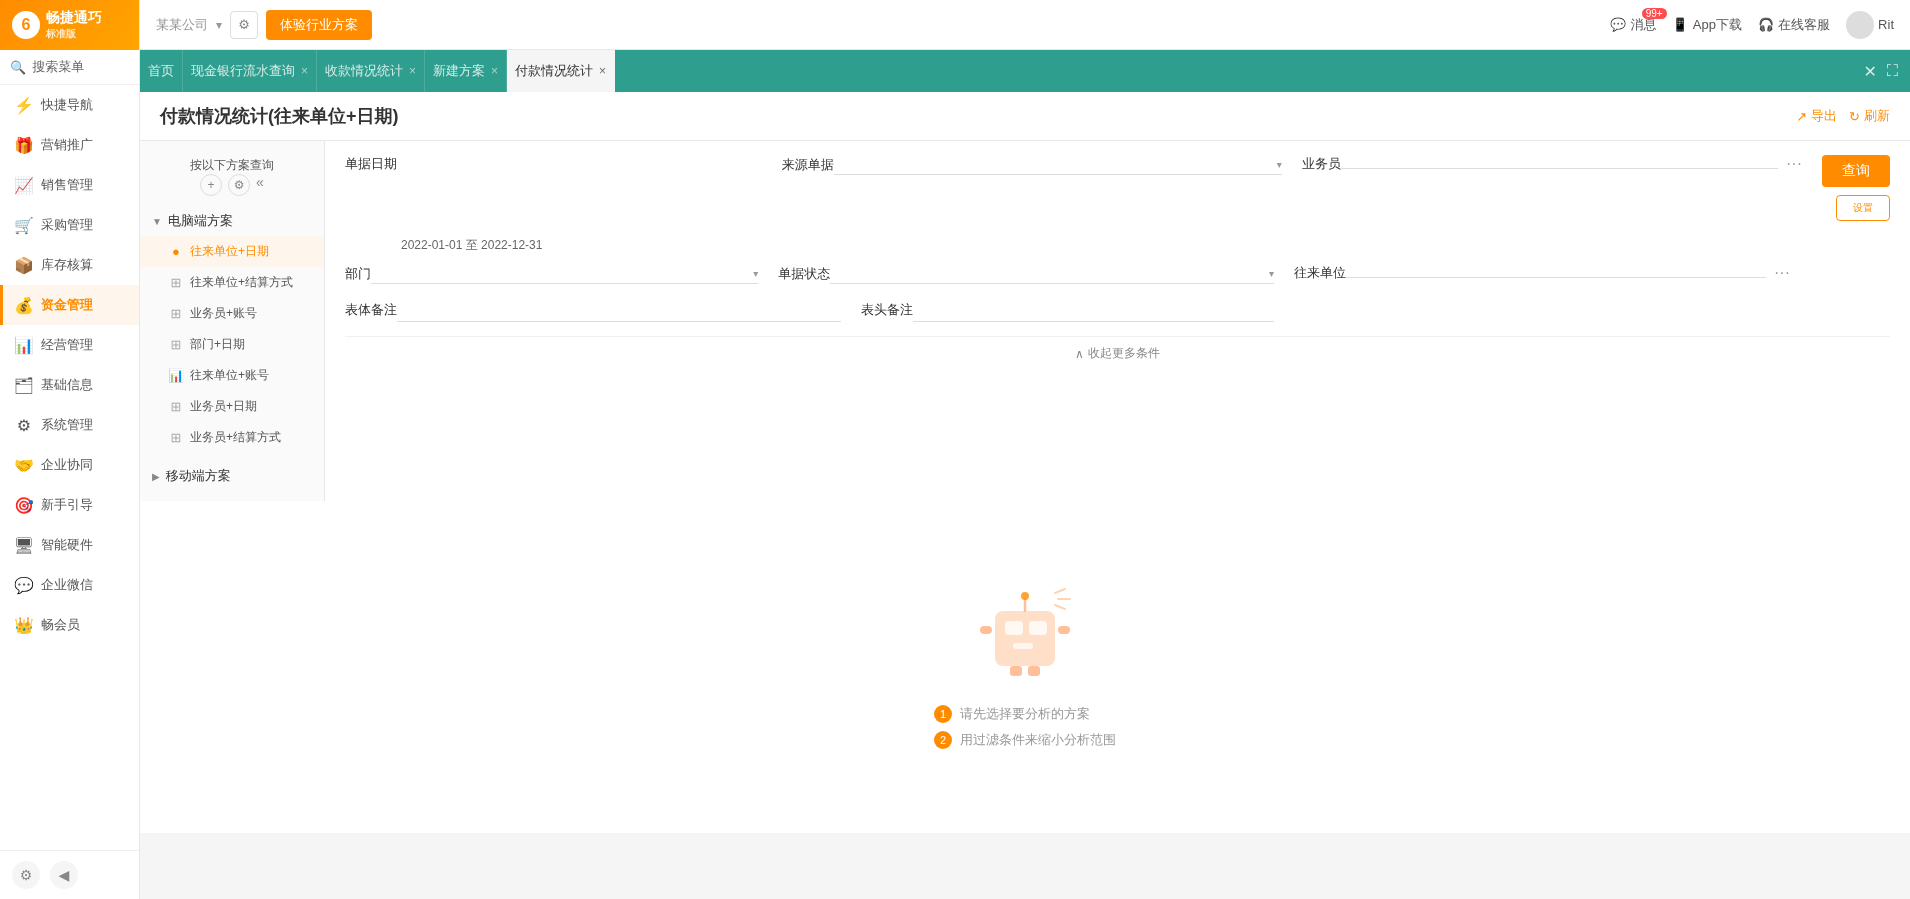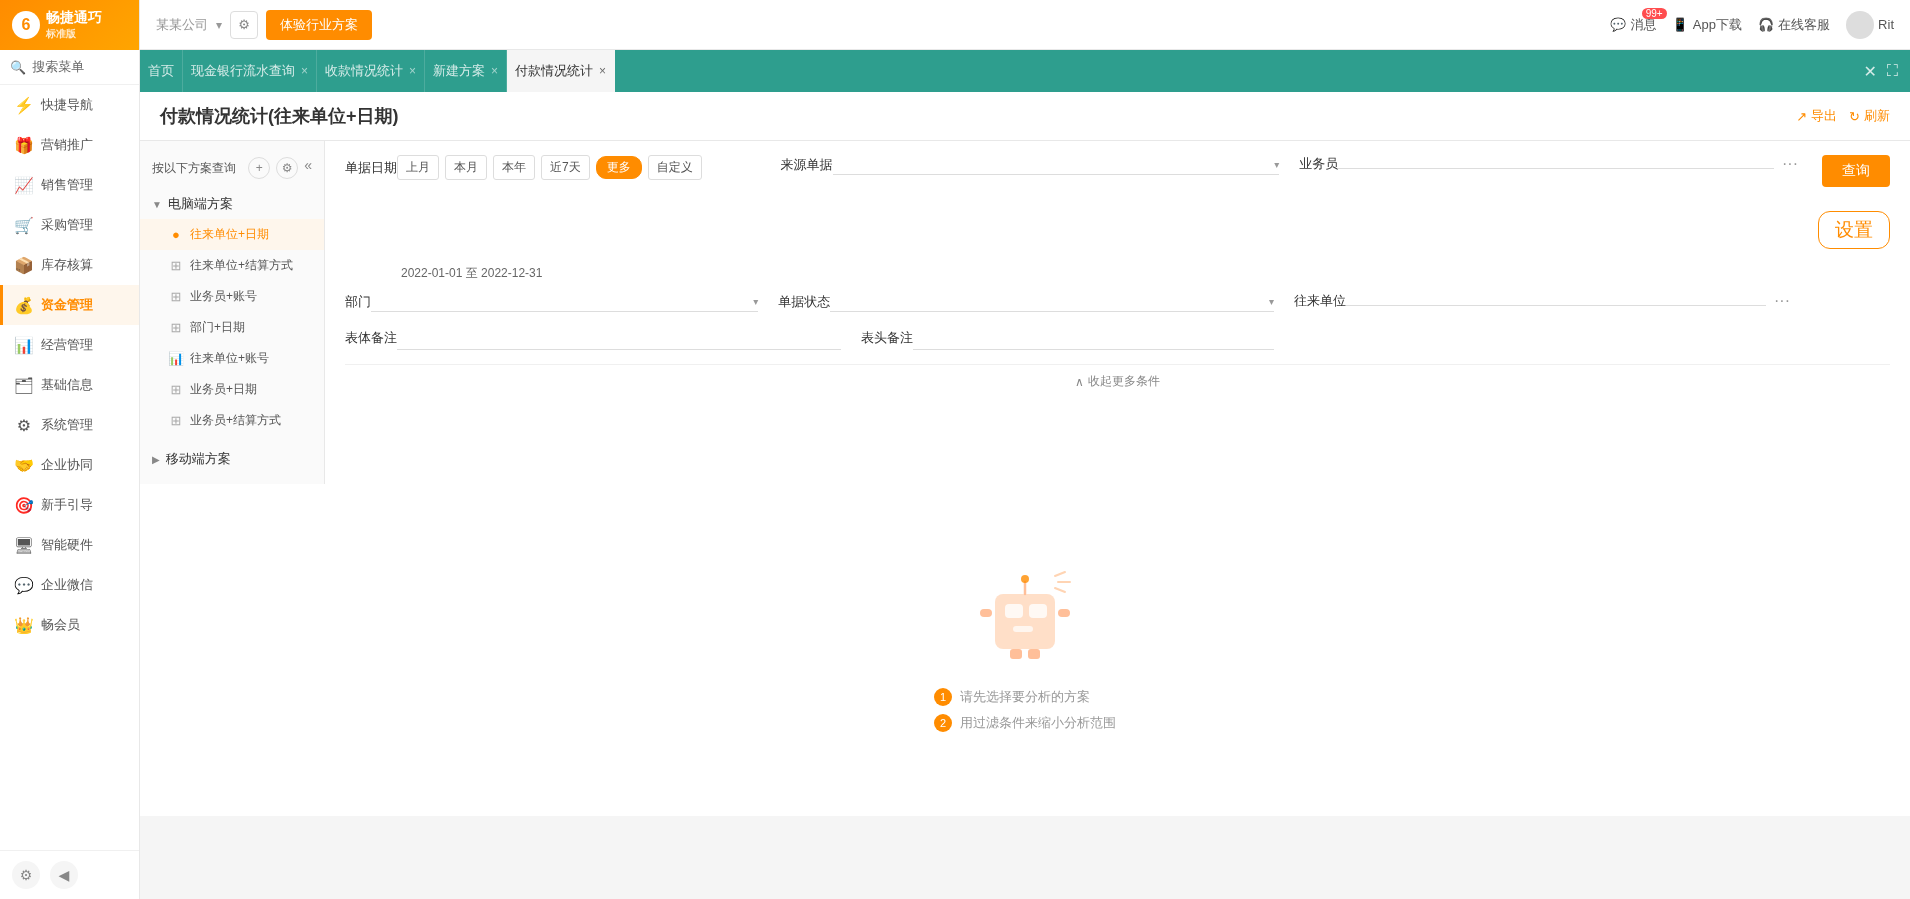--- a/index.html
+++ b/index.html
@@ -48,21 +48,21 @@
     .page-header { background: #fff; padding: 12px 20px; display: flex; align-items: center; justify-content: space-between; border-bottom: 1px solid #e8e8e8; }
     .page-title { font-size: 18px; font-weight: bold; color: #333; }
     .page-header-actions { display: flex; gap: 12px; align-items: center; }
     .action-btn { display: flex; align-items: center; gap: 4px; color: #ff8c00; cursor: pointer; font-size: 13px; }
 
     
     .filter-section { background: #fff; margin: 0; padding: 0; display: flex; }
 
     
     .left-panel { width: 185px; background: #fafafa; border-right: 1px solid #e8e8e8; padding: 10px 0; flex-shrink: 0; }
-    .left-panel-header { display: flex; align-items: center; justify-content: space-between; padding: 6px 12px 10px; color: #666; font-size: 13px; }
+    .left-panel-header { display: flex; align-items: center; justify-content: space-between; padding: 6px 12px 10px; color: #666; font-size: 13px; flex-direction: column; }
     .left-panel-header-actions { display: flex; gap: 6px; }
     .lp-action { width: 22px; height: 22px; border-radius: 50%; border: 1px solid #ddd; display: flex; align-items: center; justify-content: center; cursor: pointer; color: #888; font-size: 12px; }
     .lp-collapse { cursor: pointer; color: #888; font-size: 14px; }
     .scheme-group { padding: 0 0 8px 0; }
     .scheme-group-title { display: flex; align-items: center; gap: 6px; padding: 6px 12px; color: #333; font-size: 13px; cursor: pointer; }
     .scheme-group-title .arrow { font-size: 10px; color: #888; }
     .scheme-item { display: flex; align-items: center; gap: 6px; padding: 7px 12px 7px 28px; cursor: pointer; color: #555; font-size: 12px; }
     .scheme-item.active { background: #fef6ec; color: #ff8c00; }
     .scheme-item-icon { width: 16px; height: 16px; display: flex; align-items: center; justify-content: center; font-size: 13px; flex-shrink: 0; }
     .scheme-item-icon.orange { color: #ff8c00; }
@@ -75,22 +75,22 @@
     .filter-item { display: flex; align-items: center; flex: 1; }
     .filter-label { color: #333; font-size: 13px; white-space: nowrap; flex-shrink: 0; }
     .filter-date-options { display: flex; align-items: center; gap: 6px; flex-wrap: wrap; }
     .date-btn { padding: 3px 8px; border: 1px solid #ddd; border-radius: 3px; cursor: pointer; font-size: 12px; color: #555; background: #fff; }
     .date-btn.active-orange { background: #ff8c00; color: #fff; border-color: #ff8c00; border-radius: 10px; padding: 2px 10px; }
     .date-range { color: #666; font-size: 12px; margin-top: 2px; }
     .filter-select-wrap { flex: 1; display: flex; align-items: center; border-bottom: 1px solid #ddd; padding: 4px 0; gap: 4px; min-width: 180px; cursor: pointer; }
     .filter-ellipsis { color: #999; font-size: 16px; cursor: pointer; margin-left: 8px; }
     .filter-input { flex: 1; border: none; border-bottom: 1px solid #ddd; padding: 4px 6px; font-size: 13px; background: transparent; outline: none; min-width: 200px; }
     .query-btn { background: #ff8c00; color: #fff; border: none; padding: 7px 20px; border-radius: 4px; cursor: pointer; font-size: 14px; white-space: nowrap; }
-    .settings-btn { border: 1px solid #ff8c00; color: #ff8c00; background: #fff; padding: 5px 16px; border-radius: 12px; cursor: pointer; font-size: 19px; white-space: nowrap; margin-top: 4px; display: block; text-align: center; }
-    .query-area { display: flex; flex-direction: column; align-items: flex-end; gap: 20px; }
+    .settings-btn { border: 1px solid #ff8c00; color: #ff8c00; background: #fff; padding: 5px 16px; border-radius: 4px; cursor: pointer; font-size: 10px; white-space: nowrap; margin-top: 4px; display: block; text-align: center; }
+    .query-area { display: flex; flex-direction: column; align-items: flex-end; gap: 4px; }
 
     .collapse-bar { text-align: center; padding: 8px; color: #888; font-size: 12px; cursor: pointer; background: #fff; border-top: 1px solid #f0f0f0; display: flex; align-items: center; justify-content: center; gap: 4px; }
 
     
     .empty-state { display: flex; flex-direction: column; align-items: center; justify-content: center; padding: 80px 0; background: #fff; }
     .empty-icon { width: 100px; height: 100px; margin-bottom: 20px; position: relative; }
     .empty-hints { color: #999; font-size: 13px; line-height: 2; }
     .empty-hint { display: flex; align-items: center; gap: 8px; }
     .hint-num { width: 18px; height: 18px; border-radius: 50%; background: #ff8c00; color: #fff; font-size: 11px; display: flex; align-items: center; justify-content: center; flex-shrink: 0; }
 
@@ -305,28 +305,20 @@
           <span class="arrow">▶</span>
           <span>移动端方案</span>
         </div>
       </div>
 
       <div class="right-panel">
 
         <div class="filter-row">
           <div class="filter-item">
             <span class="filter-label">单据日期</span>
-            <div class="filter-date-options">
-              <button class="date-btn">上月</button>
-              <button class="date-btn">本月</button>
-              <button class="date-btn">本年</button>
-              <button class="date-btn">近7天</button>
-              <button class="date-btn active-orange">更多</button>
-              <button class="date-btn">自定义</button>
-            </div>
           </div>
           <div class="filter-item" style="flex:1.2;">
             <span class="filter-label">来源单据</span>
             <div class="filter-select-wrap">
               <span style="flex:1;color:#999;font-size:12px;"></span>
               <span class="chevron-down">▾</span>
             </div>
           </div>
           <div class="filter-item" style="flex:1.2;">
             <span class="filter-label">业务员</span>

